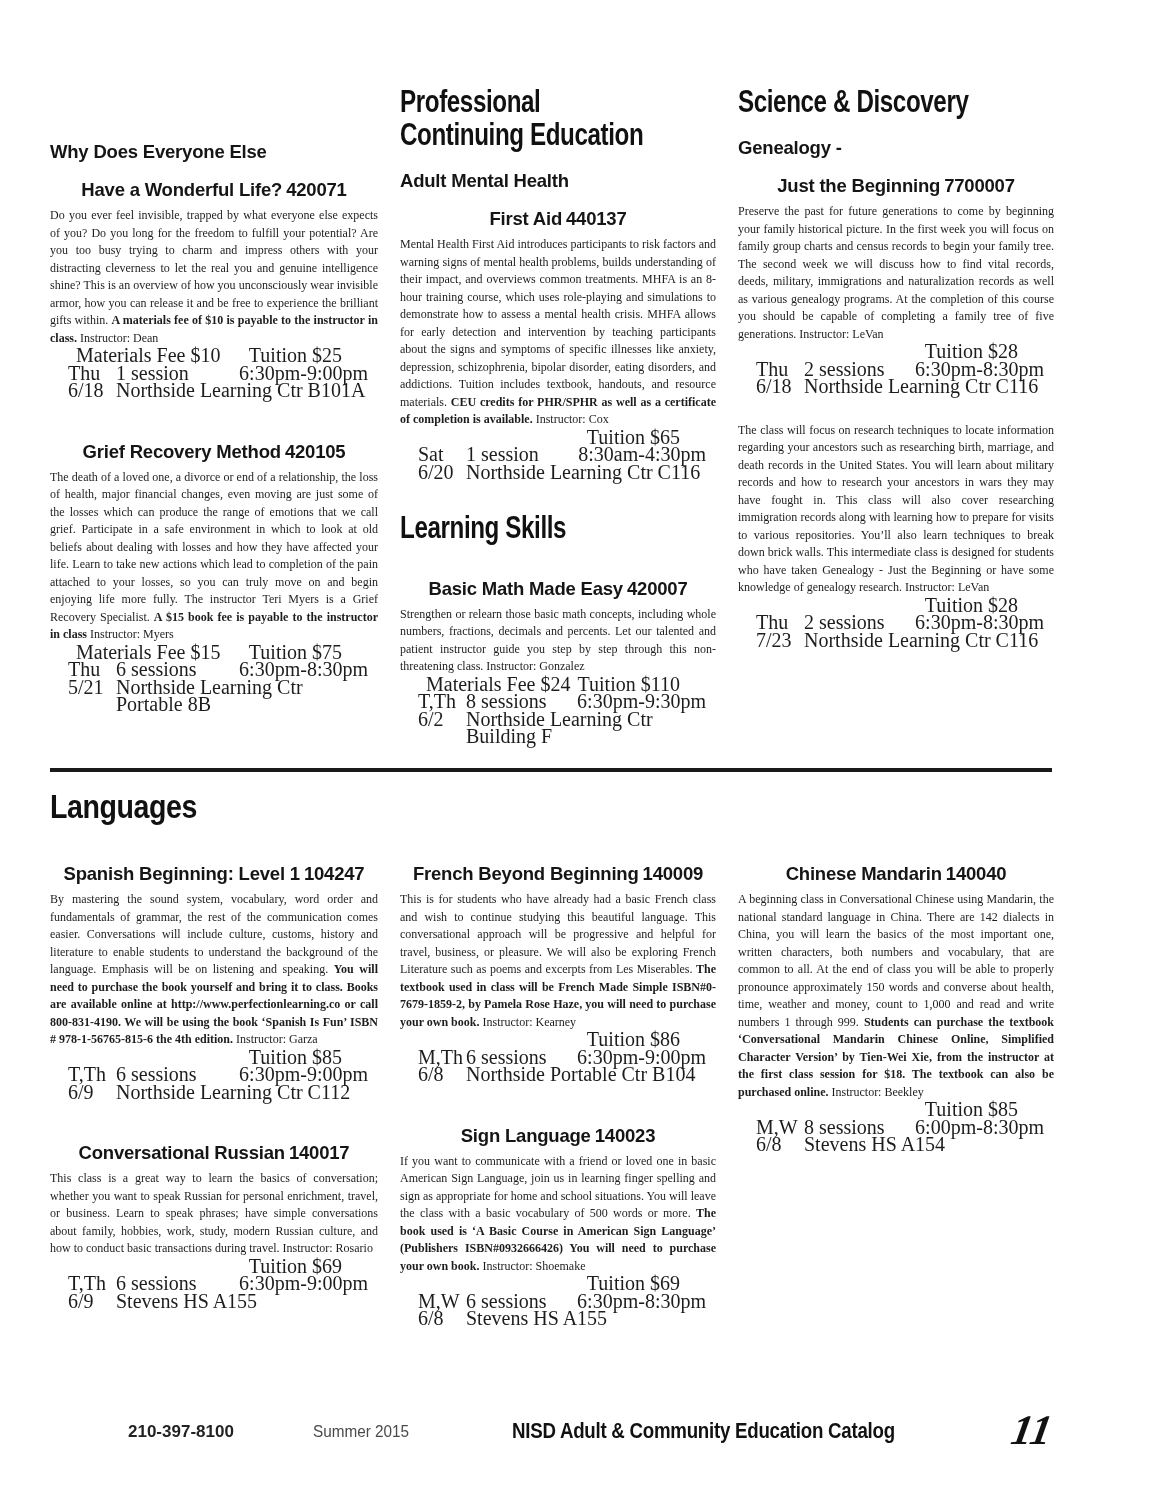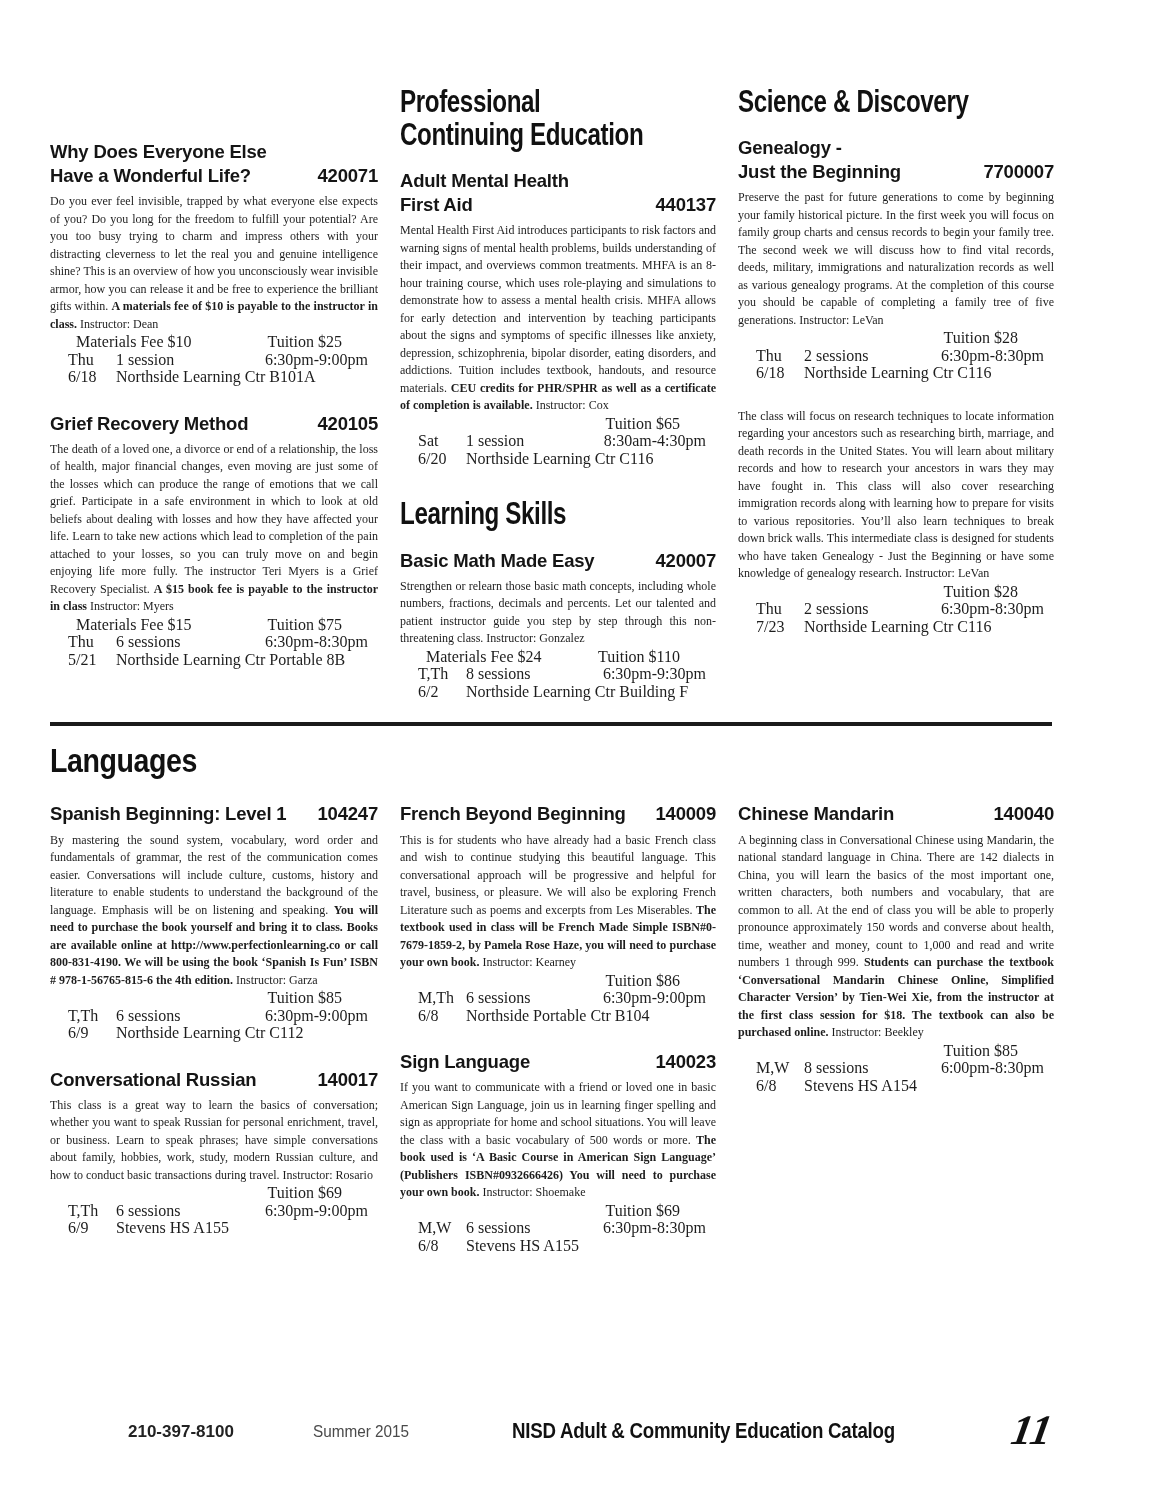--- a/index.html
+++ b/index.html
@@ -49,31 +49,31 @@
     font-family:"Liberation Sans", sans-serif;
     font-weight:700;
     font-size:18.5px;
     letter-spacing:-0.2px;
     line-height:1.3;
     color:#151515;
     margin:0 0 5px 0;
   }
   .t-pre{display:block;}
   .t-pre:empty{display:none;}
-  .t-line{display:flex;justify-content:space-between;align-items:baseline;}
-  .t-code{white-space:nowrap;margin-left:4px;}
+  .t-line{display:flex;justify-content:center;align-items:baseline;}
+  .t-code{white-space:nowrap;margin-left:4px;margin-top:14px;}
   .c-desc{
     margin:0;
     font-size:12px;
     line-height:17.5px;
     text-align:justify;
     text-justify:inter-word;
   }
   .c-desc .b{font-weight:700;}
-  .c-sched{font-size:16px;line-height:17.5px;}
+  .c-sched{font-size:20px;line-height:17.5px;}
   .sched-row{
     display:grid;
     grid-template-columns:48px 1fr auto;
     padding-left:18px;
     padding-right:10px;
   }
   .sched-time{text-align:right;white-space:nowrap;}
   .fee-row{
     display:flex;
     justify-content:space-between;

